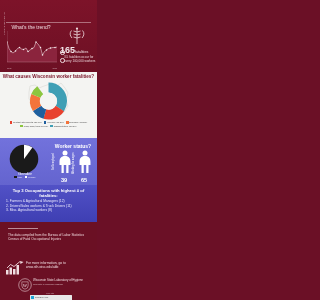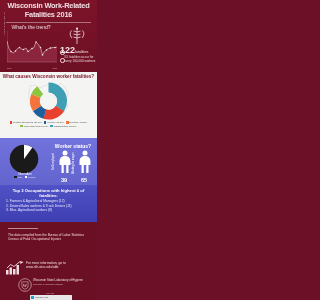--- a/index.html
+++ b/index.html
@@ -173,21 +173,20 @@
     font-size:1.8px;color:#c9a8b0;
   }
 </style>
 </head>
 <body>
 
 <div class="page">
 
   <div class="sec-header">
 
-    <div class="title">Wisconsin Work-Related Fatalities 2016</div>
     <div class="hdr-rule"></div>
 
     <div class="trend-q">What's the trend?</div>
 
     <div class="chart-wrap">
       <div class="chart-ylab">Number of work fatalities</div>
       <svg class="chart-svg" width="50" height="34" viewBox="0 0 100 68" preserveAspectRatio="none">
         <polygon points="0,22 4,35 8,41 12,44 17,40 21,35 25,33 29,36 33,37 38,34 42,41 46,38 50,35 54,33 58,22 62,26 67,33 71,48 75,41 79,38 83,35 87,34 92,33 96,33 100,32 100,62 0,62" fill="#8e2740" opacity="0.9"></polygon>
         <polyline points="0,22 4,35 8,41 12,44 17,40 21,35 25,33 29,36 33,37 38,34 42,41 46,38 50,35 54,33 58,22 62,26 67,33 71,48 75,41 79,38 83,35 87,34 92,33 96,33 100,32" fill="none" stroke="#f2dfe3" stroke-width="1.1"></polyline>
         <g fill="#f6eaed">
@@ -221,21 +220,21 @@
         <path d="M13 10 Q20 14 27 10"></path>
         <path d="M13 16 Q20 20 27 16"></path>
         <path d="M13 22 Q20 26 27 22"></path>
         <path d="M9 9 Q3 16 10 24"></path>
         <path d="M31 9 Q37 16 30 24"></path>
       </g>
     </svg>
 
     <div class="bullet" style="left:60px;top:50px;"></div>
     <div class="stat-big">
-      <span>122</span><span class="unit">fatalities</span>
+      <span>165</span><span class="unit">fatalities</span>
     </div>
     <div class="bullet" style="left:60px;top:58px;"></div>
     <div class="stat-sub">3.5 fatalities occur for every 100,000 workers</div>
   </div>
 
   <div class="sec-causes">
     <div class="causes-q">What causes Wisconsin worker fatalities?</div>
 
     <svg class="wi-map" width="53" height="40" viewBox="0 0 106 80">
       <path d="M14 22 L16 10 L26 8 L34 14 L44 10 L56 6 L70 10 L78 4 L86 14 L92 24 L88 38 L92 50 L84 62 L70 72 L54 74 L40 70 L30 60 L22 46 L14 36 Z" fill="none" stroke="#d8d8d4" stroke-width="1.2"></path>

